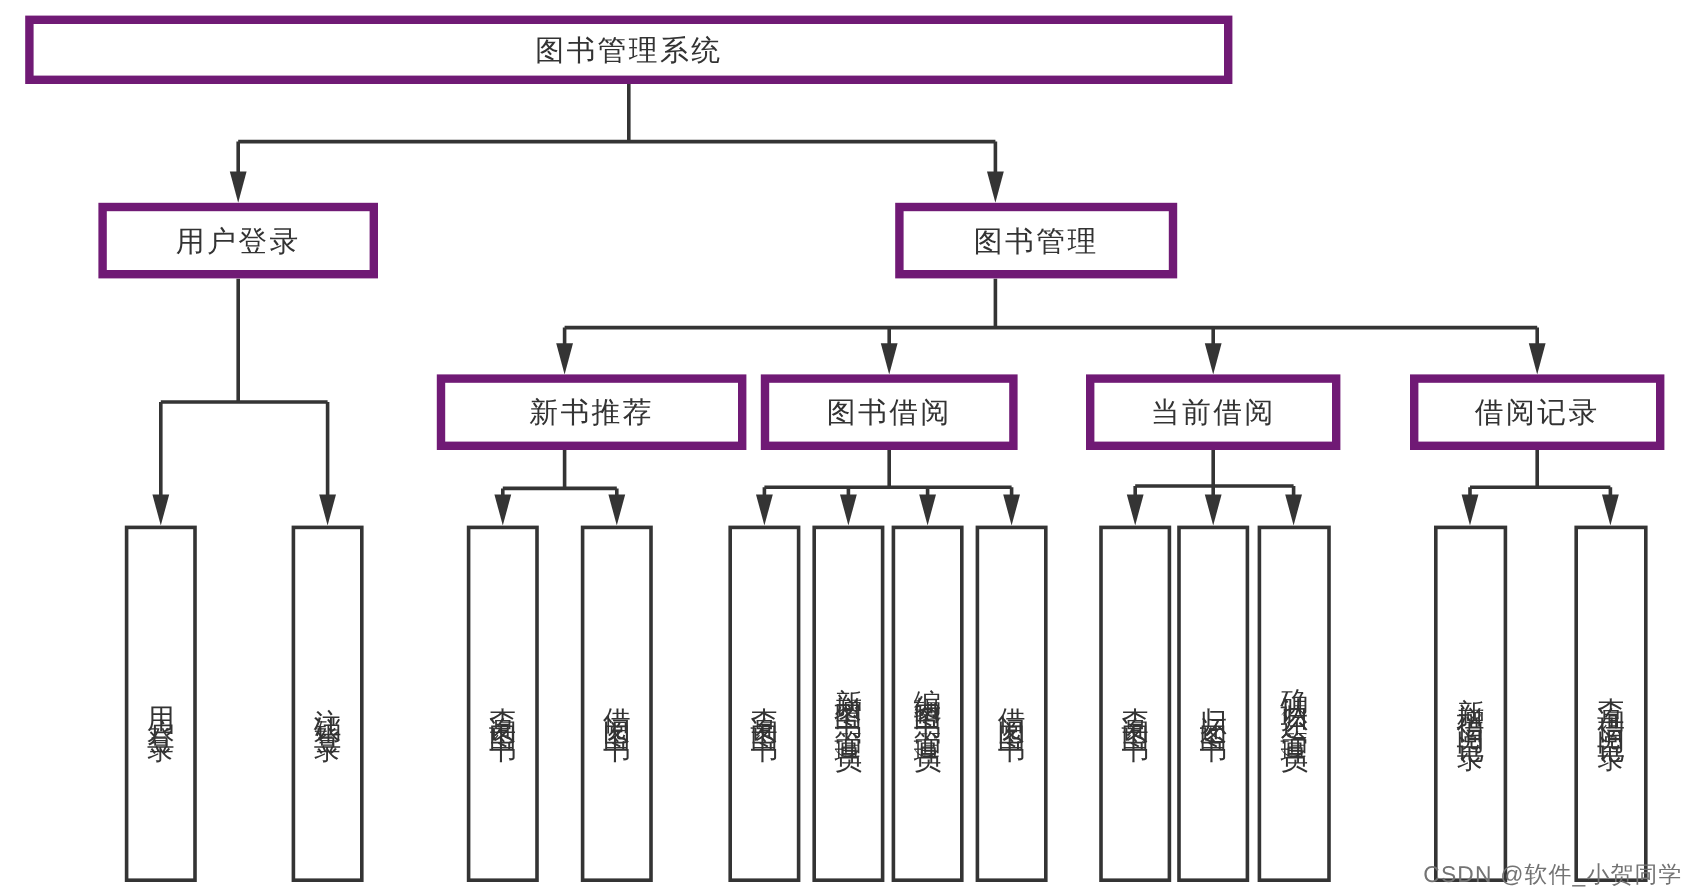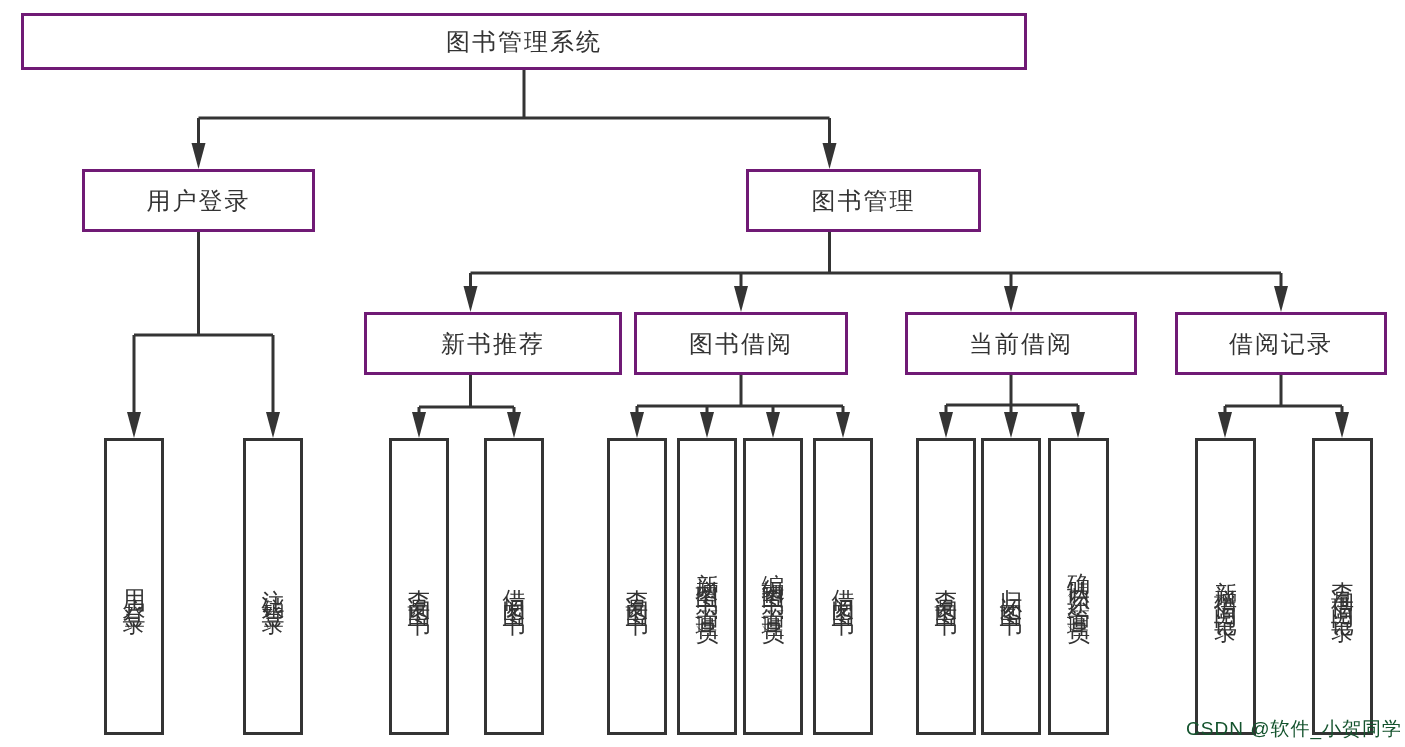--- a/index.html
+++ b/index.html
@@ -17,21 +17,21 @@
   }
   .connectors {
     position: absolute;
     left: 0;
     top: 0;
     pointer-events: none;
   }
   .node {
     position: absolute;
     box-sizing: border-box;
-    border: 3px solid #701a75;
+    border: 7px solid #701a75;
     background: #ffffff;
     display: flex;
     align-items: center;
     justify-content: center;
     color: #333333;
     font-size: 24px;
     letter-spacing: 2px;
     white-space: nowrap;
   }
   .leaf {
@@ -51,21 +51,21 @@
     letter-spacing: 8px;
     line-height: 1;
   }
   .leaf.long .vtext {
     letter-spacing: 7px;
   }
   .watermark {
     position: absolute;
     right: 3px;
     bottom: 5px;
-    color: #14532d;
+    color: #737373;
     font-size: 19px;
     letter-spacing: 1px;
     white-space: nowrap;
   }
 </style>
 </head>
 <body>
 
 <div class="canvas">
 
@@ -113,21 +113,21 @@
   <div class="node" style="left:712px; top:169px; width:235px; height:63px;margin-left:34px;">
     <span>图书管理</span>
   </div>
 
   <div class="node" style="left:364px; top:312px; width:258px; height:63px;">
     <span>新书推荐</span>
   </div>
   <div class="node" style="left:634px; top:312px; width:214px; height:63px;">
     <span>图书借阅</span>
   </div>
-  <div class="node" style="left:905px; top:312px; width:232px; height:63px;">
+  <div class="node" style="left:905px; top:312px; width:212px; height:63px;">
     <span>当前借阅</span>
   </div>
   <div class="node" style="left:1175px; top:312px; width:212px; height:63px;">
     <span>借阅记录</span>
   </div>
 
   <div class="leaf" style="left:104px; top:438px; width:60px; height:297px;">
     <span class="vtext">用户登录</span>
   </div>
   <div class="leaf" style="left:243px; top:438px; width:60px; height:297px;">

